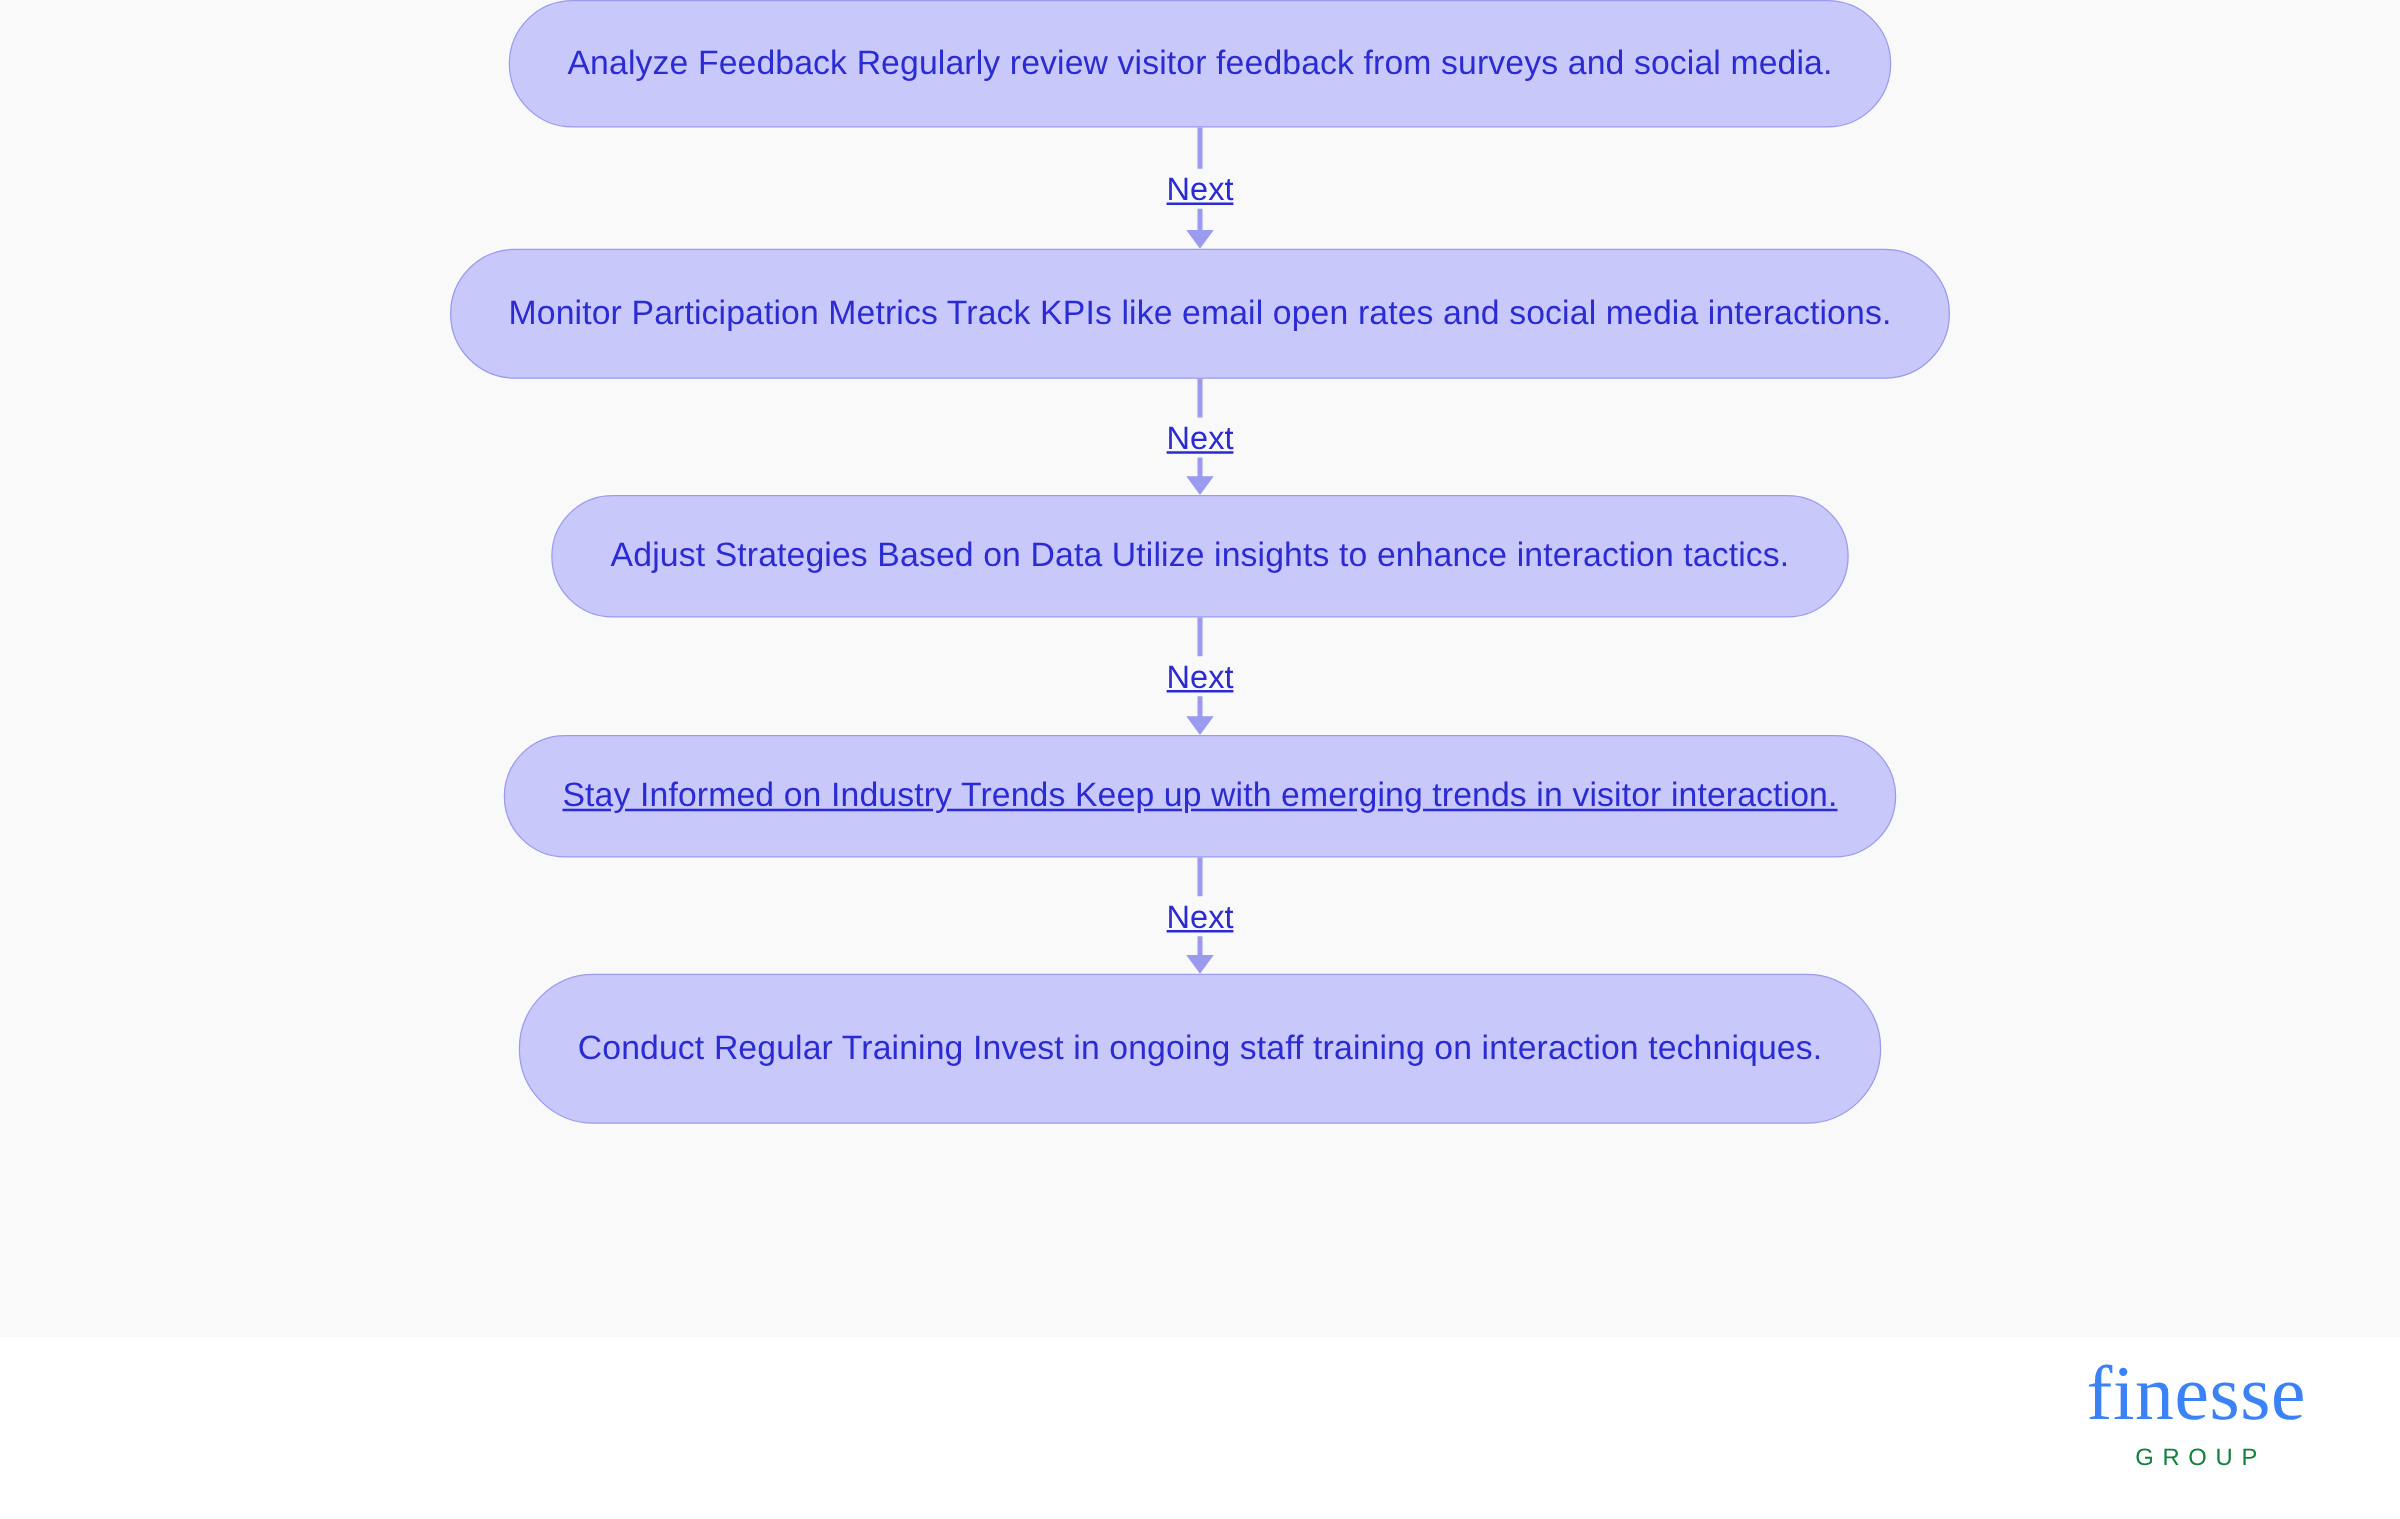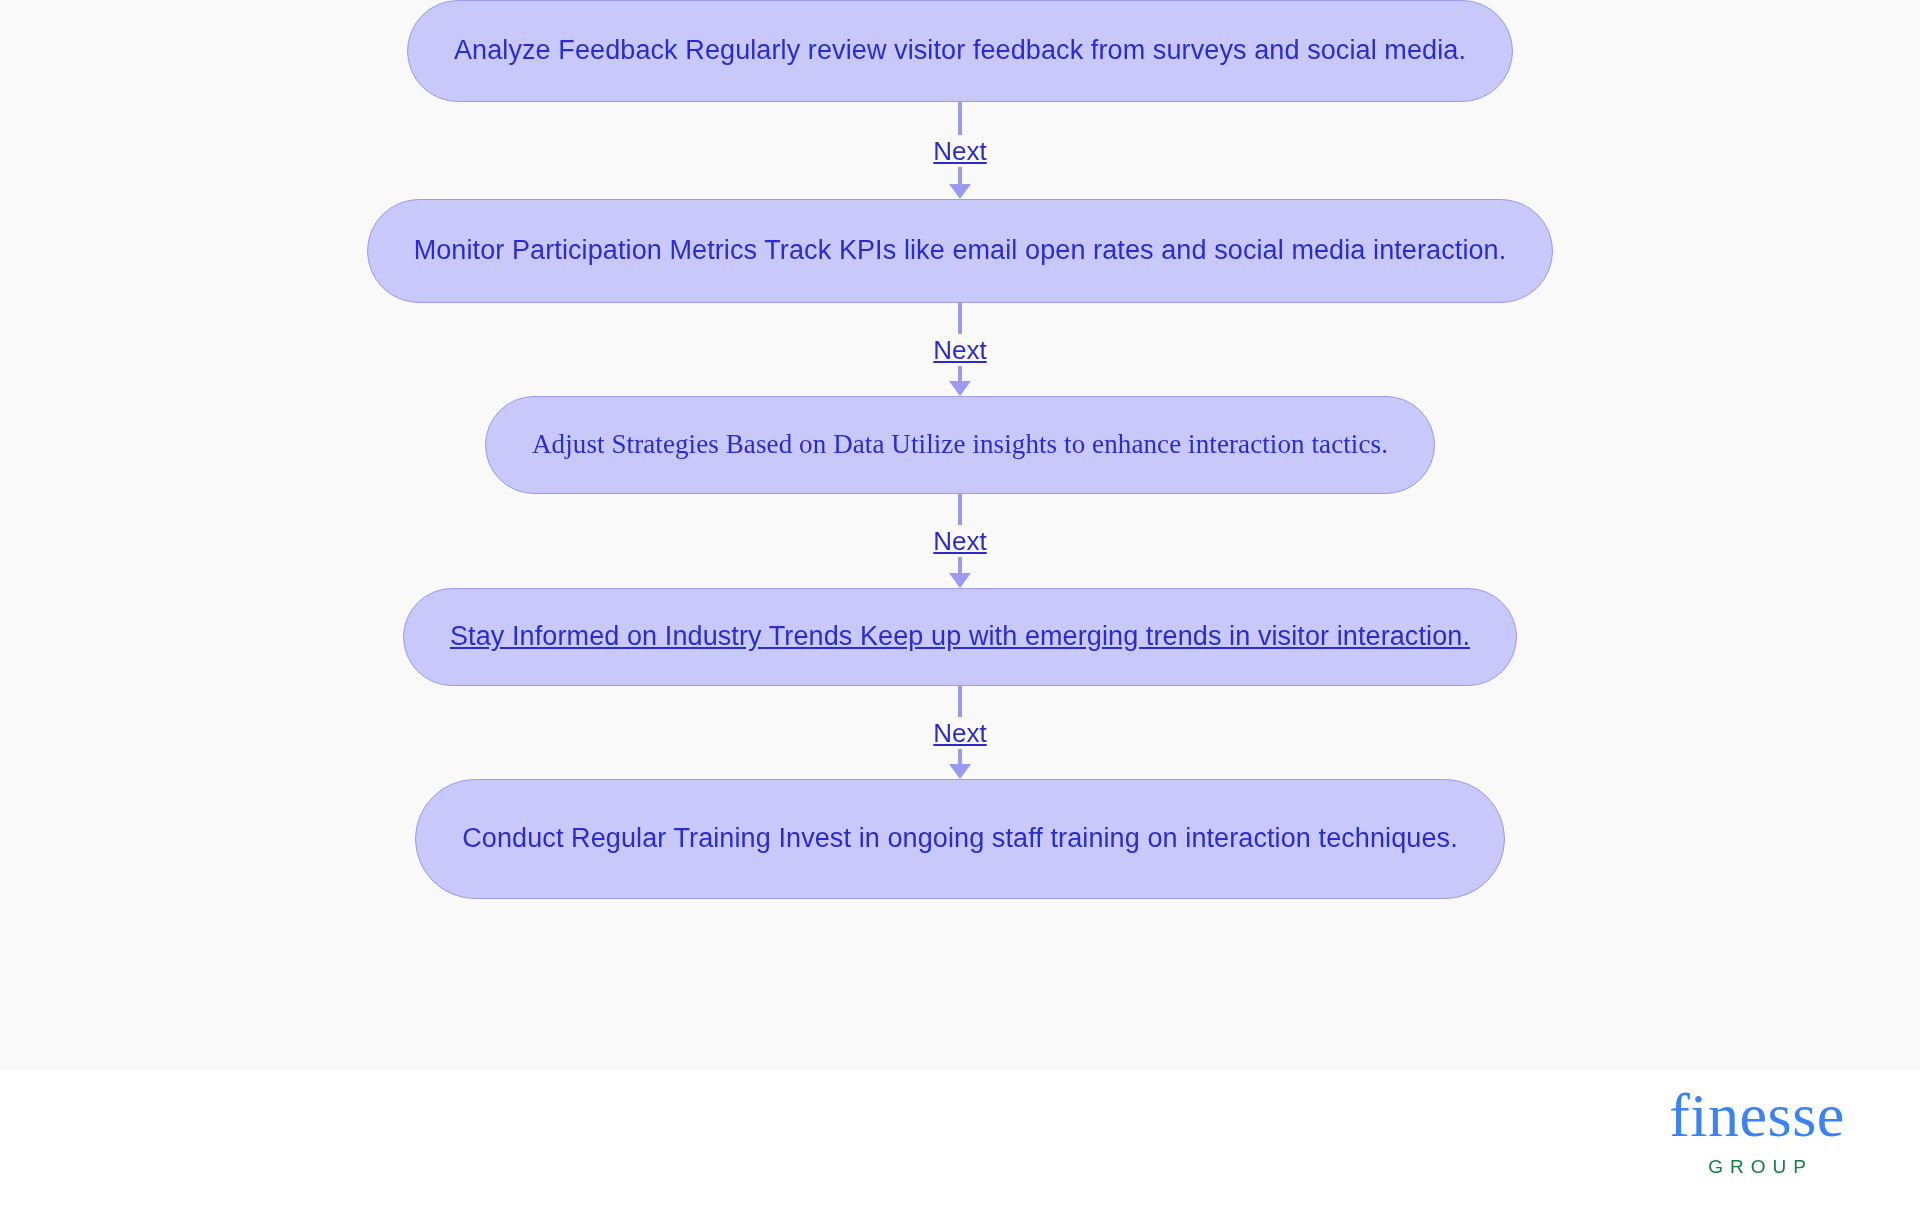--- a/index.html
+++ b/index.html
@@ -57,21 +57,21 @@
     font-size: 27px;
     line-height: 1.25;
     letter-spacing: .1px;
     white-space: nowrap;
     padding: 0 46px;
     height: 102px;
   }
 
   .node-0 { height: 102px; }
   .node-1 { height: 104px; }
-  .node-2 { height: 98px; font-family: Liberation Serif, serif;  }
+  .node-2 { height: 98px;  }
   .node-3 { height: 98px; text-decoration: underline;  }
   .node-4 { height: 120px; }
 
   
   .connector {
     position: relative;
     width: 200px;
     display: flex;
     align-items: center;
     justify-content: center;
@@ -154,21 +154,21 @@
     <div id="flow-stack">
 
       <div class="node node-0">Analyze Feedback Regularly review visitor feedback from surveys and social media.</div>
 
       <div class="connector conn-0">
         <span class="conn-line"></span>
         <span class="conn-head"></span>
         <span class="conn-label">Next</span>
       </div>
 
-      <div class="node node-1">Monitor Participation Metrics Track KPIs like email open rates and social media interaction.</div>
+      <div class="node node-1">Monitor Participation Metrics Track KPIs like email open rates and social media interactions.</div>
 
       <div class="connector conn-1">
         <span class="conn-line"></span>
         <span class="conn-head"></span>
         <span class="conn-label">Next</span>
       </div>
 
       <div class="node node-2">Adjust Strategies Based on Data Utilize insights to enhance interaction tactics.</div>
 
       <div class="connector conn-2">

